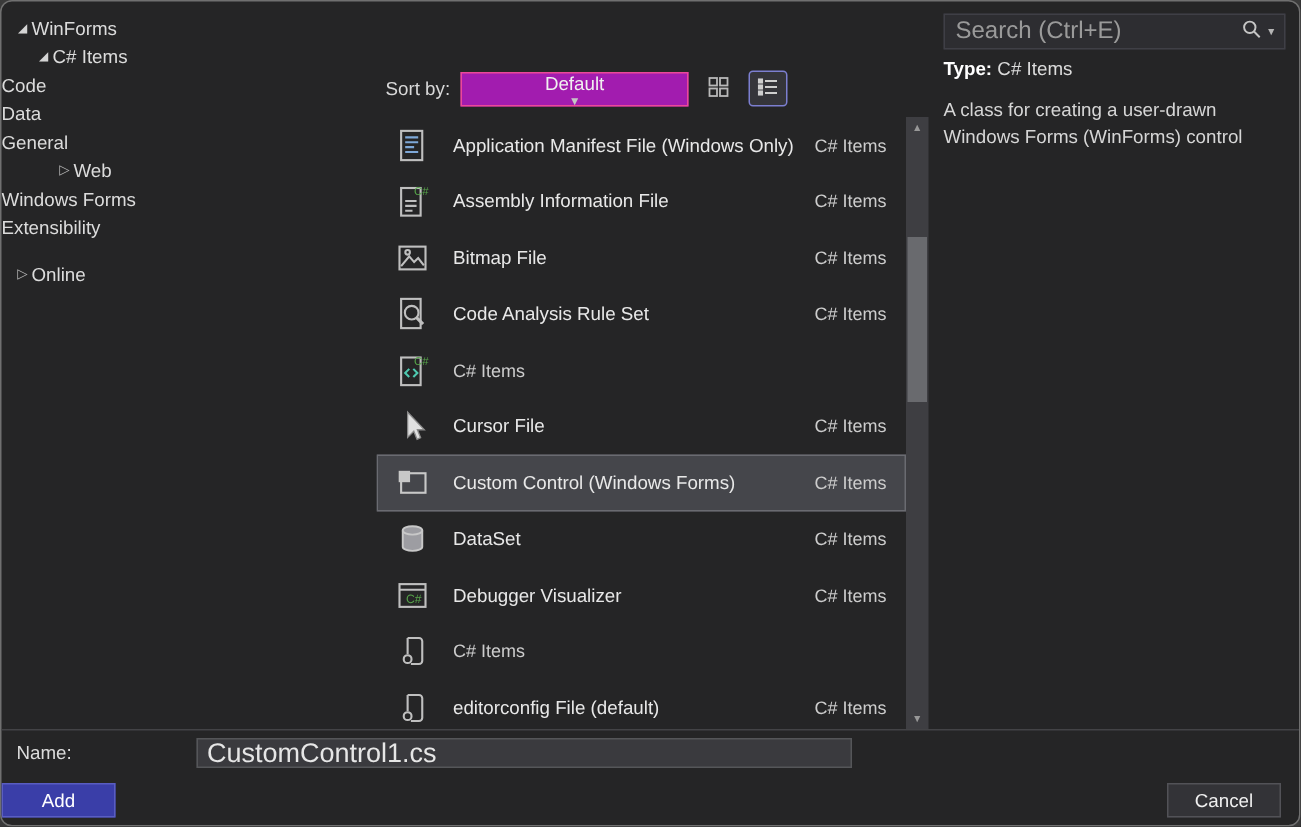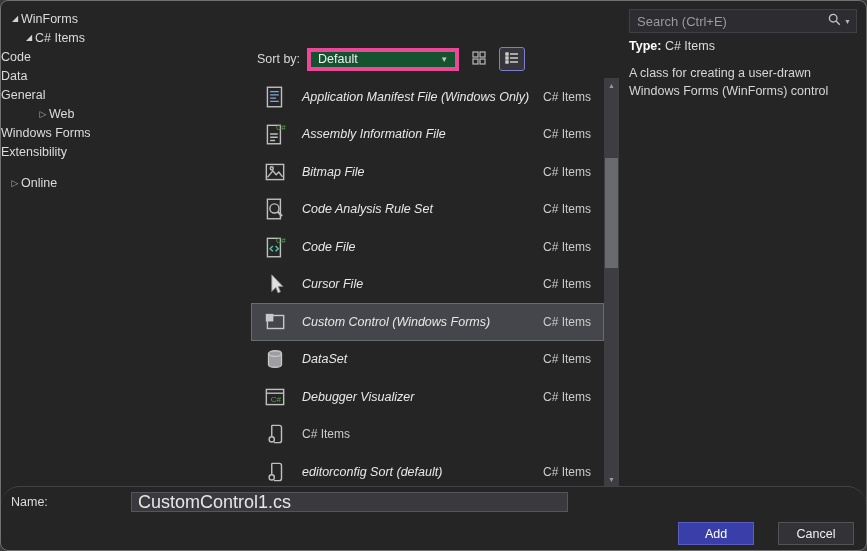--- a/index.html
+++ b/index.html
@@ -39,77 +39,77 @@
   .lvl0 { padding-left: 8px; }
   .lvl1 { padding-left: 22px; }
   .lvl2 { }
   .lvl2tw { padding-left: 36px; }
   .online-gap { margin-top: 12px; }
   
   .middle { width: 368px; flex: none; display: flex; flex-direction: column; margin-top: 39px; }
   .mid-toolbar { height: 38px; flex: none; display: flex; align-items: center; gap: 7px; padding: 0 4px 0 6px; }
   .sortby-label { color: #d8d8d8; }
   .combo {
-    width: 152px; height: 23px; background: #14532d; border: 4px solid #ec4899;
+    width: 152px; height: 23px; background: #a21caf; border: 1px solid #ec4899;
     display: flex; align-items: center; justify-content: space-between;
-    padding: 0 7px; color: #f0f0f0; cursor: default;
+    padding: 0 7px; color: #f0f0f0; cursor: default; flex-direction: column;
   }
   .combo .arrow { font-size: 8px; color: #c5c5c5; }
   .viewbtn {
     width: 26px; height: 24px; display: flex; align-items: center; justify-content: center;
     border: 1px solid transparent; border-radius: 3px; cursor: default;
   }
   .viewbtn.sel { border-color: #7c7fd0; background: #35353a; }
   
   .list-wrap { flex: 1; display: flex; min-height: 0; }
   .list { flex: 1; overflow: hidden; }
   .row {
     height: 37.5px; display: flex; align-items: center;
     padding: 0 8px 0 10px; border: 1px solid transparent; cursor: default;
   }
   .row.selected { background: #45464b; border-color: #6a6b71; }
   .t-icon { width: 28px; height: 26px; margin-right: 12px; flex: none; }
   .t-icon svg { display: block; }
-  .row .tlabel { flex: 1; color: #e8e8e8; font-style: italic; }
+  .row .tlabel { flex: 1; color: #e8e8e8; }
   .row .tgroup { color: #cccccc; font-size: 12px; padding-right: 4px; }
   
   .scrollbar { width: 15px; flex: none; background: #3e3e42; position: relative; }
   .sb-arrow {
     position: absolute; left: 0; width: 15px; height: 14px;
     display: flex; align-items: center; justify-content: center;
     color: #989898; font-size: 7px; cursor: default;
   }
   .sb-up { top: 0; } .sb-down { bottom: 0; }
   .sb-thumb { position: absolute; left: 1px; width: 13px; top: 80px; height: 110px; background: #696a6e; cursor: default; }
   
   .rightpane { flex: 1; padding: 8px 9px 0 10px; min-width: 0; }
   .searchbox {
     height: 24px; background: #2d2d31; border: 1px solid #3f3f46;
     display: flex; align-items: center; padding: 0 5px 0 7px;
   }
   .search-input {
     flex: 1; background: transparent; border: none; outline: none;
-    color: #d0d0d0; font-family: inherit; font-size: 13px; min-width: 0;
+    color: #d0d0d0; font-family: inherit; font-size: 16px; min-width: 0;
   }
   .search-input::placeholder { color: #9a9a9a; }
   .search-glyphs { display: flex; align-items: center; gap: 2px; flex: none; }
   .search-glyphs .arrow { font-size: 7px; color: #b5b5b5; }
   .details { margin-top: 6px; }
   .type-line { margin-bottom: 11px; color: #dcdcdc; }
   .type-line b { color: #ffffff; }
   .desc { line-height: 1.45; color: #d6d6d6; max-width: 238px; }
   
-  .footer { flex: none; border-top: 1px solid #434346; border-radius: 19px; }
+  .footer { flex: none; border-top: 1px solid #434346; }
   .name-row { height: 30px; display: flex; align-items: center; padding-left: 10px; }
   .name-label { width: 120px; color: #dcdcdc; }
   .name-input {
     width: 437px; height: 20px; background: #3a3a3e; border: 1px solid #555659;
     color: #e6e6e6; font-family: inherit; font-size: 18px; padding: 0 6px; outline: none;
   }
-  .button-row { height: 33px; display: flex; justify-content: flex-end; align-items: center; gap: 24px; padding-right: 12px; }
+  .button-row { height: 33px; display: flex; justify-content: space-between; align-items: center; gap: 24px; padding-right: 12px; }
   .btn {
     min-width: 76px; height: 23px; display: flex; align-items: center; justify-content: center;
     font-family: inherit; font-size: 12.5px; cursor: default;
   }
   .btn-add { background: #3a3ea8; color: #ffffff; border: 1px solid #595dc2; }
   .btn-cancel { background: #333337; color: #f0f0f0; border: 1px solid #525257; }
 </style>
 </head>
 <body>
 
@@ -258,21 +258,20 @@
                   <g fill="none" stroke="#bfbfbf" stroke-width="1.3">
                 <rect x="5" y="4" width="12" height="17"></rect>
                     <g stroke="#4ec9b0">
                       <polyline points="10,11 7.5,13.5 10,16"></polyline>
                       <polyline points="12.5,11 15,13.5 12.5,16"></polyline>
                     </g>
               </g>
                   <text x="13" y="8.5" font-size="7" fill="#57a64a" stroke="none" font-family="sans-serif">C#</text>
                 </svg>
             </span>
-            <span class="tlabel">Code File</span>
             <span class="tgroup">C# Items</span>
           </div>
 
           <div class="row">
             <span class="t-icon">
               <svg width="26" height="26" viewBox="0 0 24 24">
                 <polygon points="9,3.5 9,19 12.8,15.2 14.8,20.2 17,19.2 15,14.3 19.3,14.3" fill="#e0e0e0" stroke="#8a8a8a" stroke-width="0.8"></polygon>
               </svg>
             </span>
             <span class="tlabel">Cursor File</span>
@@ -335,21 +334,21 @@
           <div class="row">
             <span class="t-icon">
               <svg width="26" height="26" viewBox="0 0 24 24">
                   <g fill="none" stroke="#bfbfbf" stroke-width="1.3">
                 <path d="M9,4 h7 a2,2 0 0 1 2,2 v12 a2,2 0 0 1 -2,2 h-5"></path>
                     <path d="M9,4 v10"></path>
                     <circle cx="9" cy="17" r="2.4"></circle>
               </g>
                 </svg>
             </span>
-            <span class="tlabel">editorconfig Sort (default)</span>
+            <span class="tlabel">editorconfig File (default)</span>
             <span class="tgroup">C# Items</span>
           </div>
 
         </div>
 
         <div class="scrollbar">
           <div class="sb-arrow sb-up">▲</div>
           <div class="sb-thumb"></div>
           <div class="sb-arrow sb-down">▼</div>
         </div>

